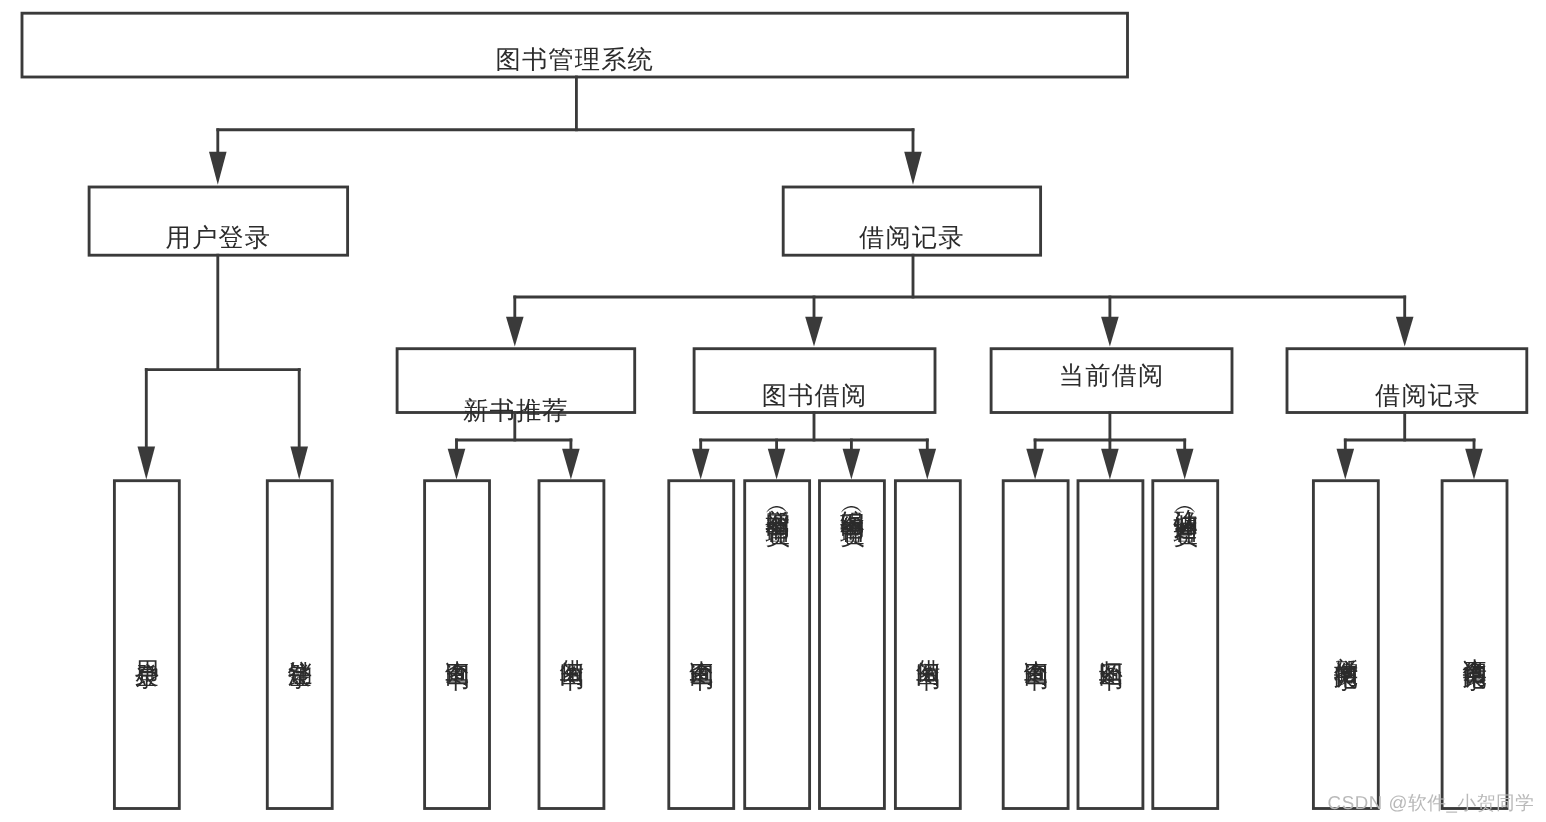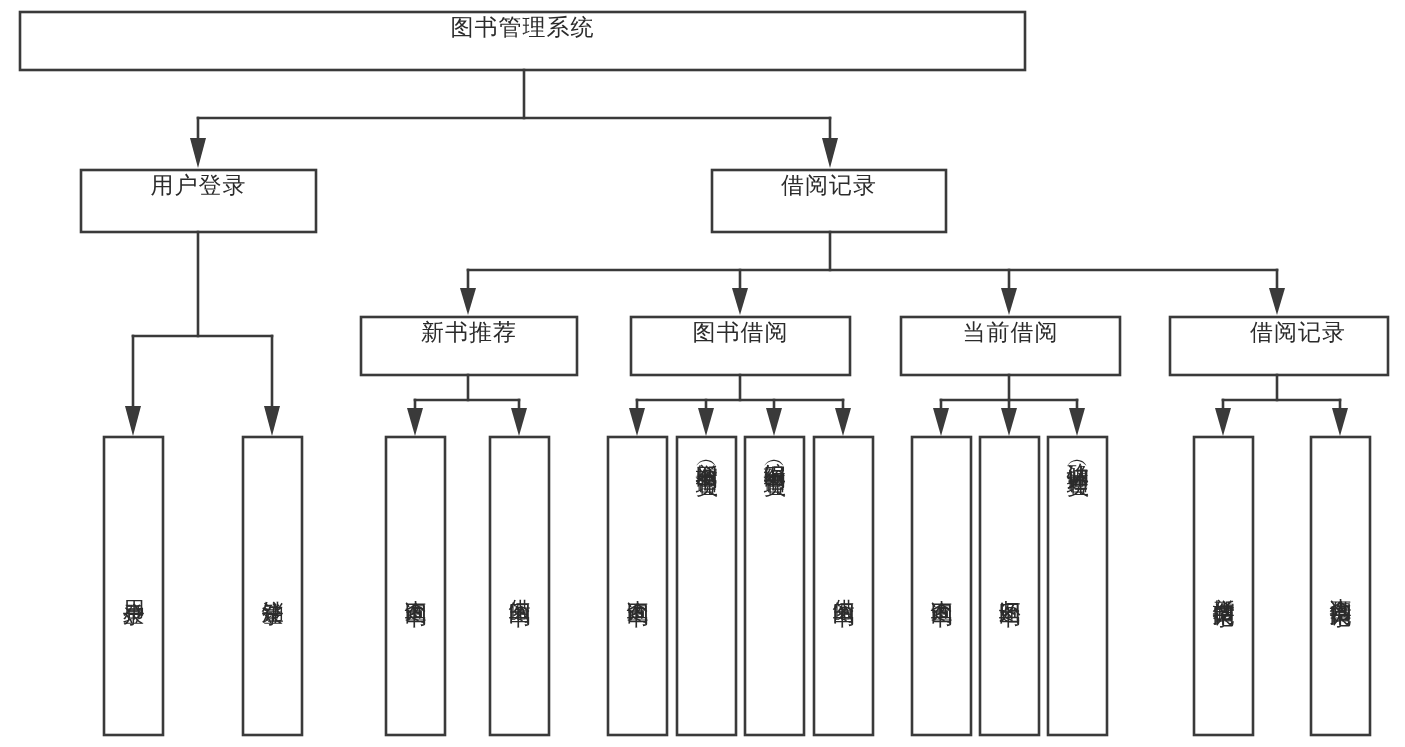--- a/index.html
+++ b/index.html
@@ -67,21 +67,21 @@
     font-family: "Liberation Sans", "DejaVu Sans", sans-serif;
     font-size: 22px;
     line-height: 1.12;
     color: #2b2b2b;
     letter-spacing: 2px;
     white-space: nowrap;
   }
   .htext-wrap {
     position: absolute;
     display: flex;
-    align-items: flex-start;
+    align-items: flex-end;
     justify-content: center;
     box-sizing: border-box;
     pointer-events: none;
   }
   .htext {
     font-size: 23px;
     color: #2b2b2b;
     letter-spacing: 1px;
     white-space: nowrap;
   }
@@ -245,14 +245,15 @@
     <span class="vtext">确认归还（管理员）</span>
   </div>
 
   <div class="vtext-wrap" style="left:1194px; top:437px; width:59px; height:298px; justify-content:center;">
     <span class="vtext">新增借阅记录</span>
   </div>
   <div class="vtext-wrap" style="left:1311px; top:437px; width:59px; height:298px; justify-content:center;">
     <span class="vtext">查询借阅记录</span>
   </div>
 
+  <div class="watermark">CSDN @软件_小贺同学</div>
 
 </div>
 
 </body></html>

